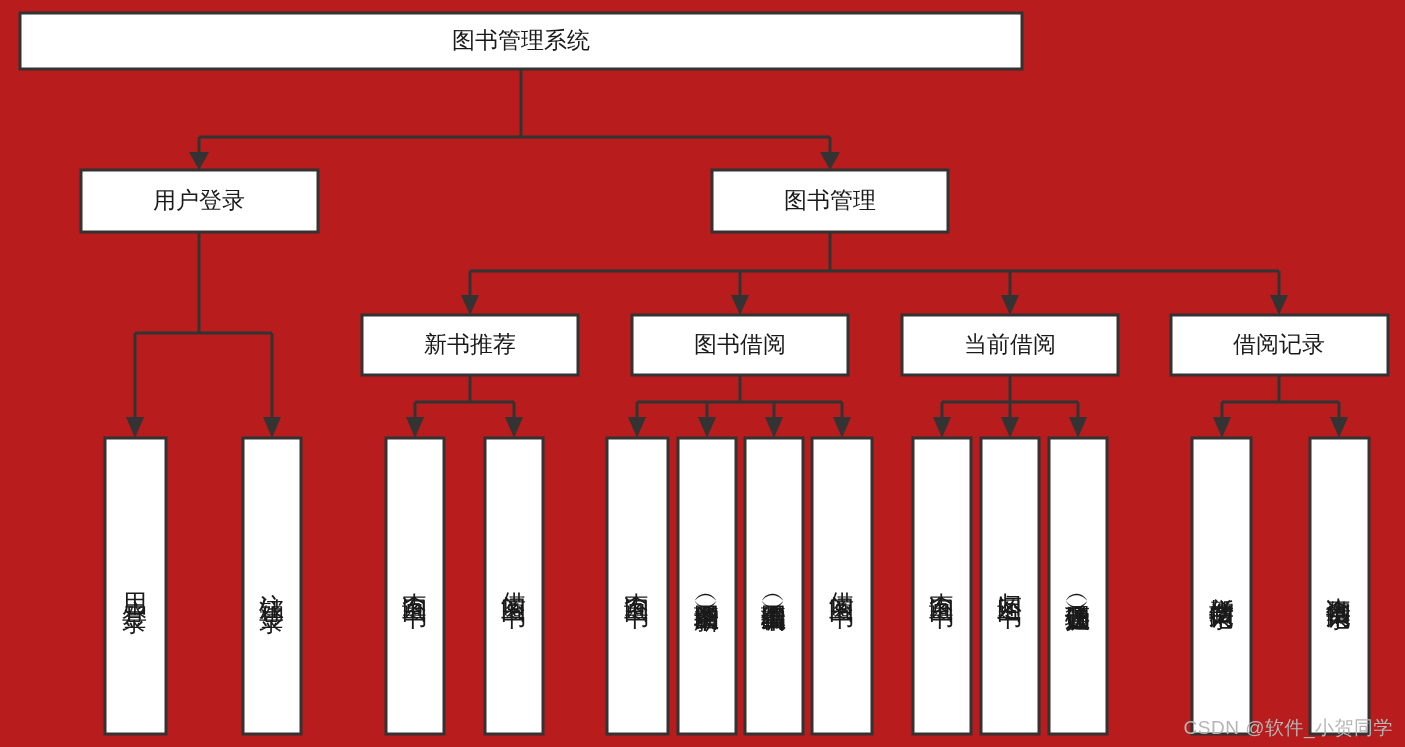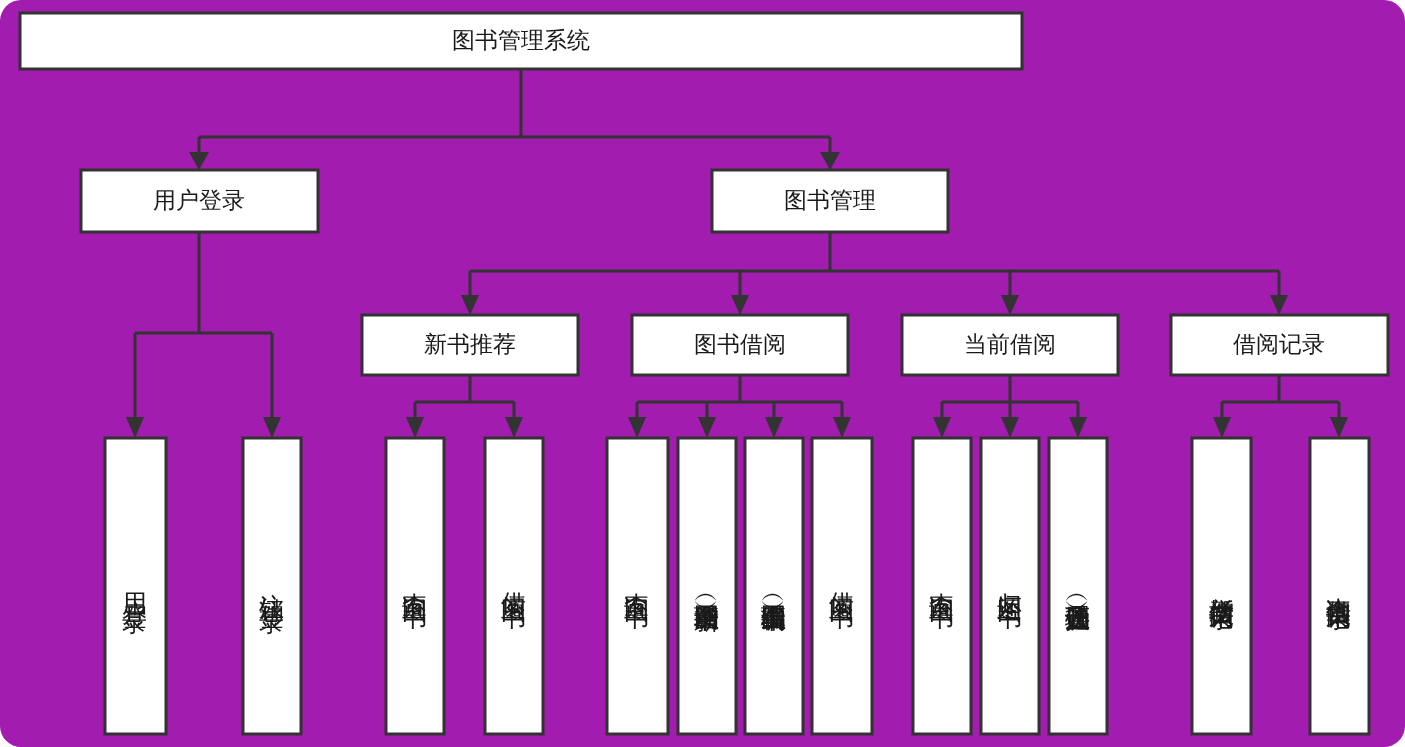--- a/index.html
+++ b/index.html
@@ -10,22 +10,21 @@
   body {
     width: 1405px;
     height: 747px;
     font-family: "Liberation Sans", "DejaVu Sans", sans-serif;
     overflow: hidden;
   }
   #diagram-root {
     position: relative;
     width: 1405px;
     height: 747px;
-    background: #a21caf;
-    border-radius: 21px;
+    background: #b91c1c;
   }
   svg#flow-svg {
     position: absolute;
     top: 0;
     left: 0;
     width: 1405px;
     height: 747px;
     display: block;
   }
   .node-box {
@@ -243,14 +242,15 @@
       <text class="node-label-v" x="1222" y="583" style="writing-mode: vertical-rl; letter-spacing: 2px; dominant-baseline: central;">新增借阅记录</text>
     </g>
 
     <g>
       <rect class="node-box" x="1310" y="438" width="59" height="296"></rect>
       <text class="node-label-v" x="1339" y="583" style="writing-mode: vertical-rl; letter-spacing: 2px; dominant-baseline: central;">查询借阅记录</text>
     </g>
 
   </svg>
 
+  <div class="watermark">CSDN @软件_小贺同学</div>
 
 </div>
 
 </body></html>

